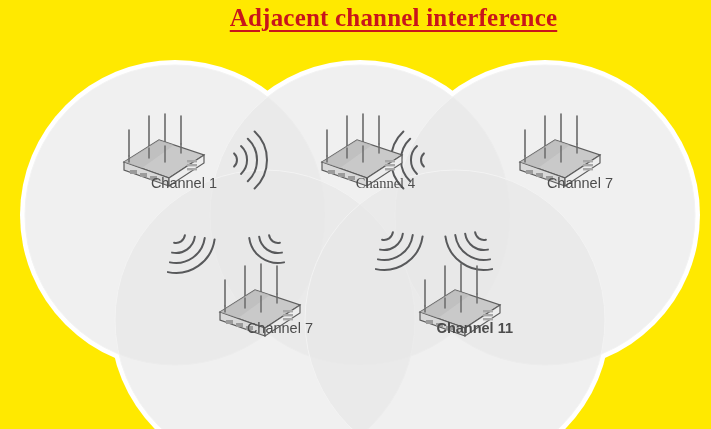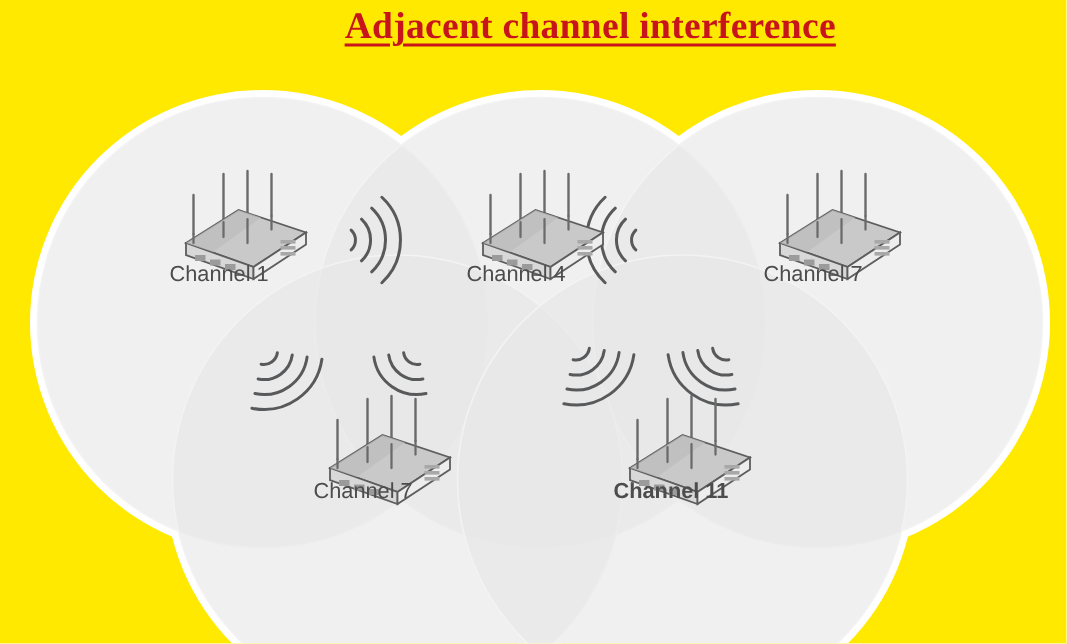--- a/index.html
+++ b/index.html
@@ -47,21 +47,21 @@
     z-index: 25;
   }
   .router svg { display: block; }
   .chanlabel {
     position: absolute;
     z-index: 26;
     font-family: "Liberation Sans", sans-serif;
     font-size: 14.5px;
     color: #4c4c4c;
     white-space: nowrap;
-    text-align: left;
+    text-align: right;
   }
   .waves {
     position: absolute;
     z-index: 24;
   }
   .waves svg { display: block; }
 </style>
 </head>
 <body>
 
@@ -277,21 +277,21 @@
     <g fill="#a8a8a8">
       <rect x="75" y="60" width="10" height="2.4"></rect>
       <rect x="75" y="64" width="10" height="2.4"></rect>
       <rect x="75" y="68" width="10" height="2.4"></rect>
     </g>
   </svg>
       </div>
     </div>
   <div id="labels-layer">
       <div class="chanlabel" style="left: 113px; top: 175px; width: 104px;">Channel 1</div>
-      <div class="chanlabel" style="left: 311px; top: 175px; width: 104px;">Channel 4</div>
+      <div class="chanlabel" style="left: 311px; top: 175px; width: 104px; font-family: Liberation Serif, serif;">Channel 4</div>
       <div class="chanlabel" style="left: 509px; top: 175px; width: 104px;">Channel 7</div>
       <div class="chanlabel" style="left: 209px; top: 320px; width: 104px;">Channel 7</div>
       <div class="chanlabel" style="left: 409px; top: 320px; width: 104px; font-weight: bold;">Channel 11</div>
     </div>
   <div id="waves-layer">
       <div class="waves" style="left: 222px; top: 124px; transform: rotate(0deg); transform-origin: 6px 36px;">
         <svg width="56" height="72" viewBox="0 0 56 72">
           <path d="M 12.1 29.4 A 9 9 0 0 1 12.1 42.6" fill="none" stroke="#58595B" stroke-width="2" stroke-linecap="round"></path>
           <path d="M 19.0 22.1 A 19 19 0 0 1 19.0 49.9" fill="none" stroke="#58595B" stroke-width="2" stroke-linecap="round"></path>
           <path d="M 25.8 14.8 A 29 29 0 0 1 25.8 57.2" fill="none" stroke="#58595B" stroke-width="2" stroke-linecap="round"></path>

